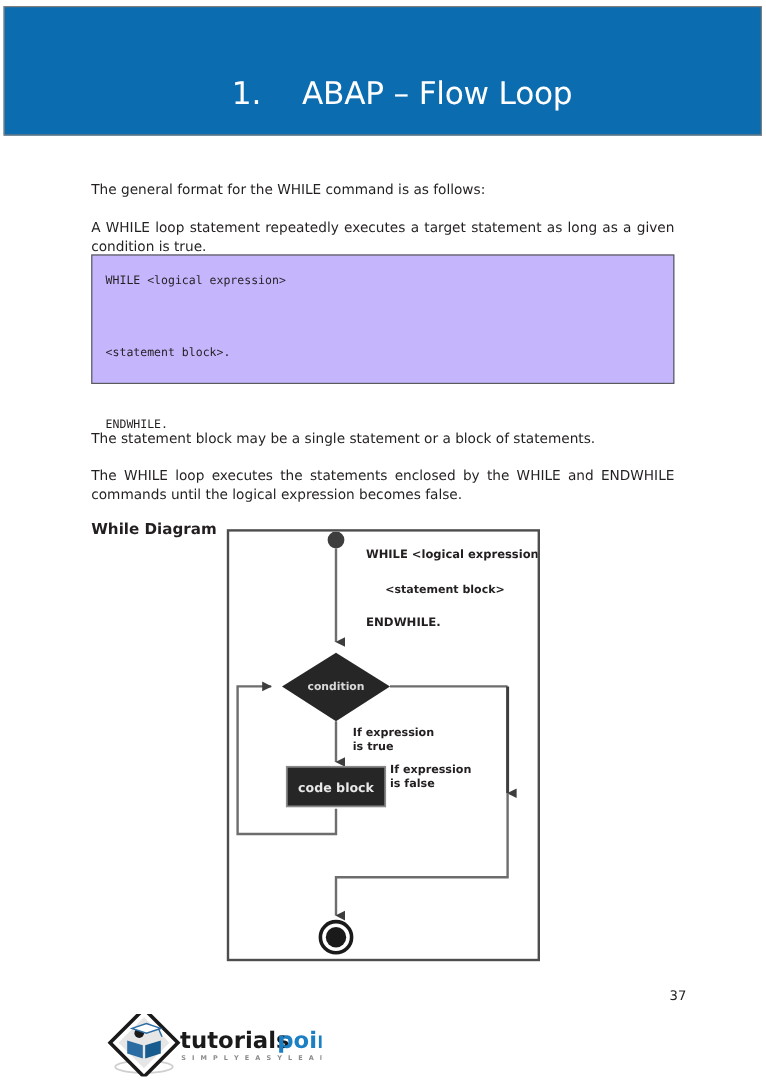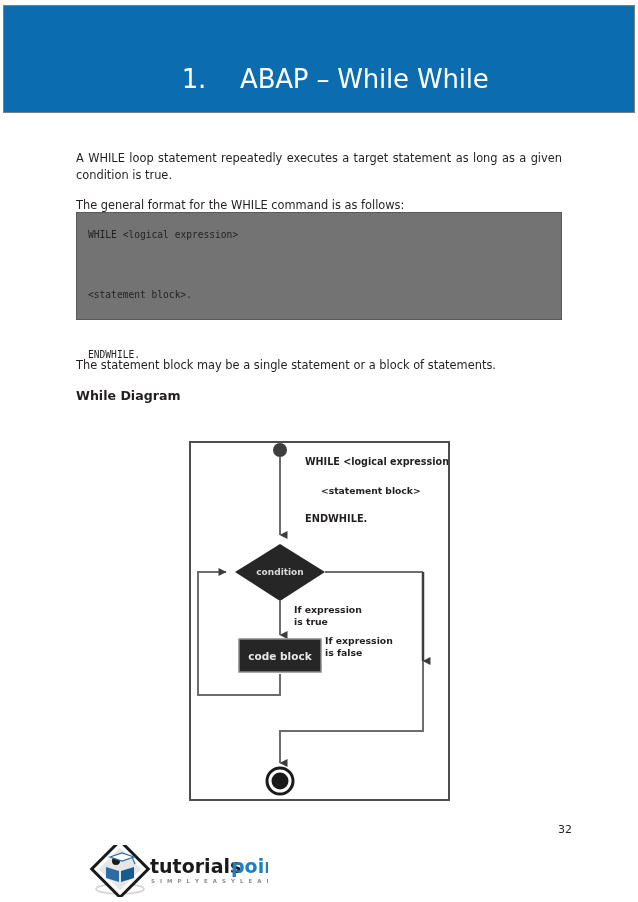--- a/index.html
+++ b/index.html
@@ -62,21 +62,21 @@
 
   
   .codebox {
     position: absolute;
     left: 76px;
     top: 212px;
     width: 486px;
     height: 108px;
     border: 1px solid #5a5a5a;
     box-sizing: border-box;
-    background: #737373;
+    background: #c4b5fd;
   }
   .codebox pre {
     margin: 0;
     padding: 12px 0 0 11px;
     font-family: "DejaVu Sans Mono", "Liberation Mono", monospace;
     font-size: 9.6px;
     line-height: 20px;
     color: #231f20;
     white-space: pre;
   }
@@ -123,41 +123,42 @@
     width: 180px;
     height: 52px;
   }
   .logo svg { display: block; }
 </style>
 </head>
 <body>
 
 <div class="banner">
   <div class="banner-title">
-    <span class="banner-num">1.</span><span class="banner-gap"></span><span class="banner-name">ABAP – While While</span>
+    <span class="banner-num">1.</span><span class="banner-gap"></span><span class="banner-name">ABAP – Flow Loop</span>
   </div>
 </div>
 
 <div class="content">
+  <p class="para">The general format for the WHILE command is as follows:</p>
   <p class="para">A WHILE loop statement repeatedly executes a target statement as long as a given condition is true.</p>
-  <p class="para">The general format for the WHILE command is as follows:</p>
 </div>
 
 <div class="codebox">
   <pre>WHILE &lt;logical expression&gt;
 
 
 &lt;statement block&gt;.
 
 
 ENDWHILE.</pre>
 </div>
 
 <div class="after-code">
   <p class="para">The statement block may be a single statement or a block of statements.</p>
+  <p class="para last">The WHILE loop executes the statements enclosed by the WHILE and ENDWHILE commands until the logical expression becomes false.</p>
   <h2 class="section-title">While Diagram</h2>
 </div>
 
 <div class="diagram">
   <svg width="257" height="356" viewBox="0 0 257 356" xmlns="http://www.w3.org/2000/svg">
     <defs>
       <marker id="arrowDown" markerWidth="9" markerHeight="9" refX="4.5" refY="8" orient="auto" markerUnits="userSpaceOnUse">
         <path d="M0.5,0.5 L8.5,0.5 L4.5,8.5 z" fill="#3d3d3d"></path>
       </marker>
       <marker id="arrowRight" markerWidth="9" markerHeight="9" refX="8" refY="4.5" orient="auto" markerUnits="userSpaceOnUse">
@@ -189,21 +190,21 @@
     <line x1="232" y1="129" x2="232" y2="218" stroke="#3d3d3d" stroke-width="2.5" marker-end="url(#arrowDown)"></line>
     <text x="134" y="201" font-family="'DejaVu Sans','Liberation Sans',sans-serif" font-size="9.3" font-weight="bold" fill="#231f20">If expression</text>
     <text x="134" y="213" font-family="'DejaVu Sans','Liberation Sans',sans-serif" font-size="9.3" font-weight="bold" fill="#231f20">is false</text>
     <path d="M232,218 L232,288 L89,288 L89,320" fill="none" stroke="#6d6d6d" stroke-width="2" marker-end="url(#arrowDown)"></path>
 
     <circle cx="89" cy="338" r="13" fill="#ffffff" stroke="#1a1a1a" stroke-width="3"></circle>
     <circle cx="89" cy="338" r="8.5" fill="#1a1a1a"></circle>
   </svg>
 </div>
 
-<div class="page-number">32</div>
+<div class="page-number">37</div>
 
 <div class="logo">
   <svg width="180" height="52" viewBox="0 0 180 52" xmlns="http://www.w3.org/2000/svg">
 
     <ellipse cx="32" cy="44" rx="24" ry="5" fill="none" stroke="#cfcfcf" stroke-width="1.5"></ellipse>
 
     <rect x="12" y="4" width="40" height="40" transform="rotate(45 32 24)" fill="#ffffff" stroke="#1a1a1a" stroke-width="3"></rect>
     <rect x="17" y="9" width="30" height="30" transform="rotate(45 32 24)" fill="#e6e6e6" stroke="none"></rect>
 
     <path d="M18,22 L31,26 L31,37 L18,33 Z" fill="#2b6ca3"></path>

